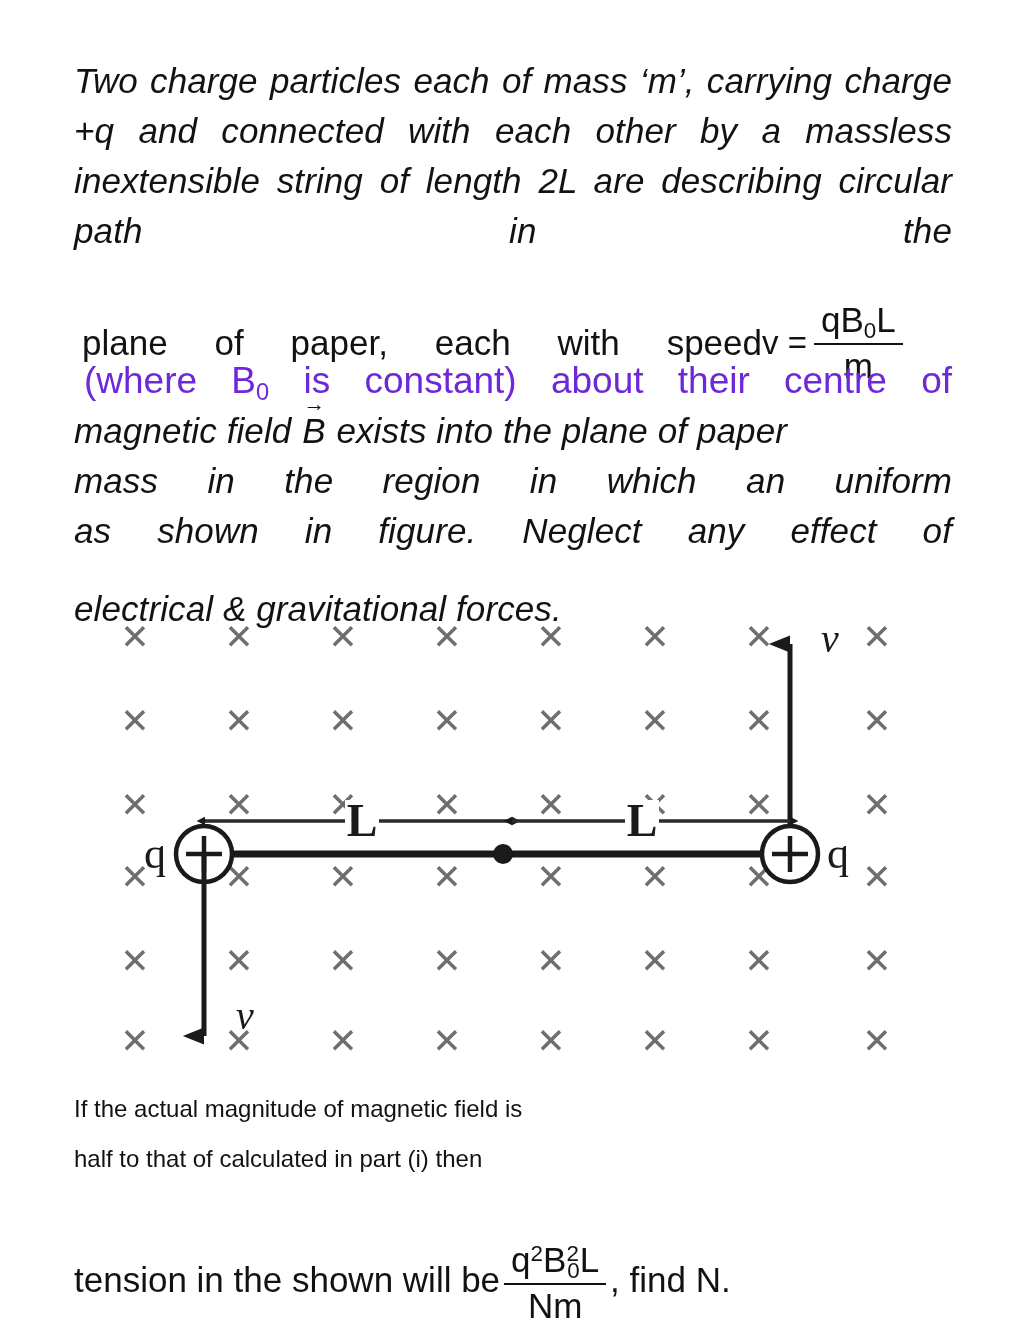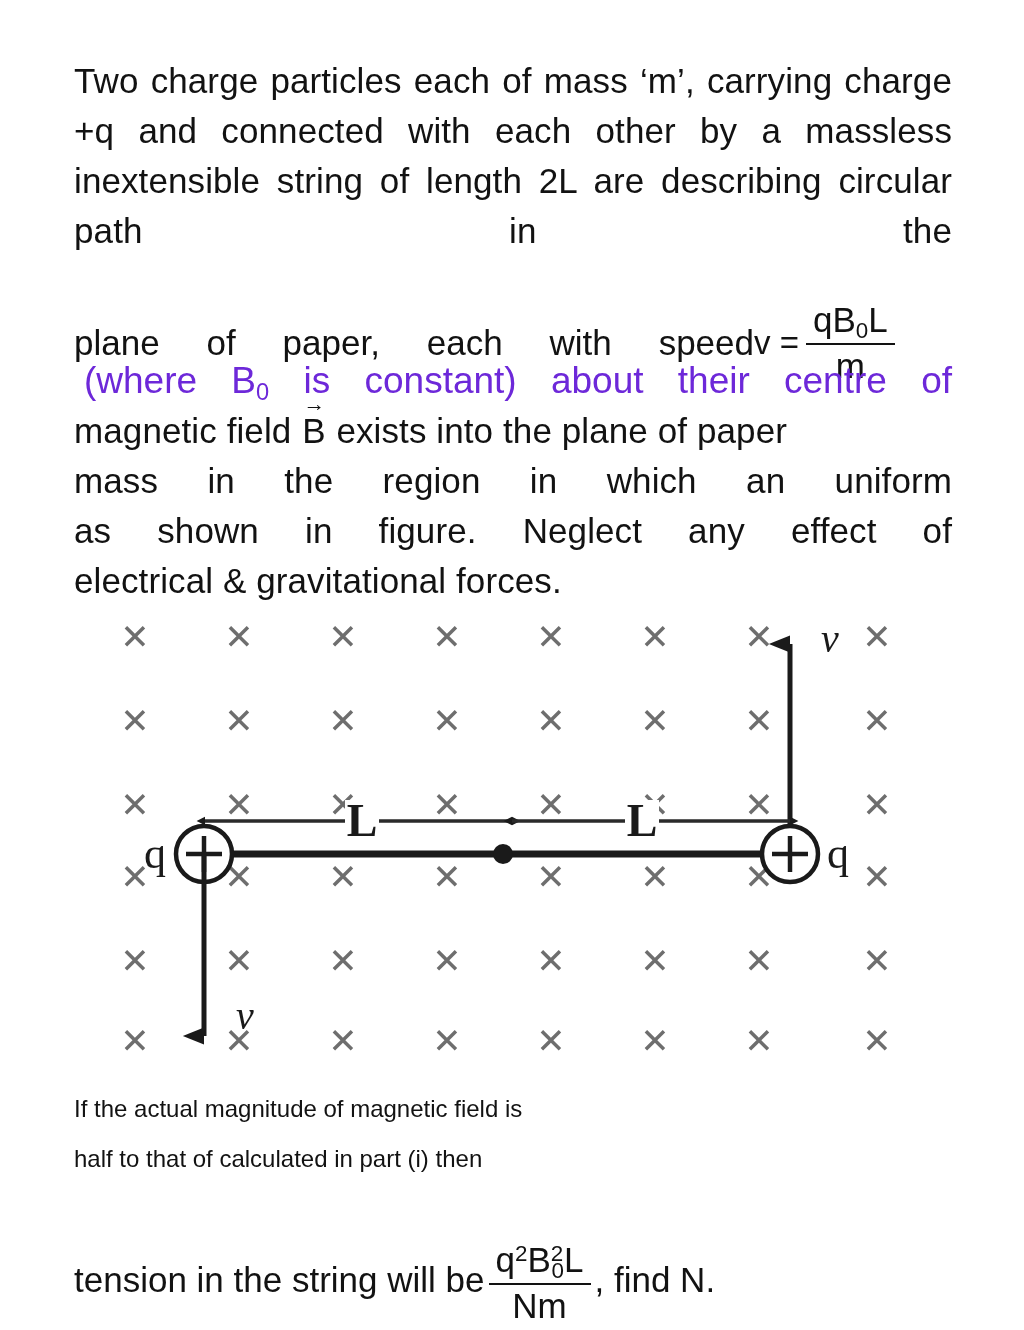--- a/index.html
+++ b/index.html
@@ -27,22 +27,23 @@
   .qtext {
     position: absolute;
     left: 74px;
     width: 878px;
     font-size: 35px;
     line-height: 50px;
     text-align: justify;
     text-align-last: justify;
     color: #121212;
     letter-spacing: 0.1px;
-  }
-  .qtext.noj { text-align: left; text-align-last: left; }
+    font-style: italic;
+  }
+  .qtext.noj { text-align: left; text-align-last: left; margin-top: 28px; }
 
   #para1 { top: 56px; }
   #para3 { top: 406px; }
 
   .sub { font-size: 0.64em; vertical-align: -0.28em; }
   .sup { font-size: 0.64em; vertical-align: 0.50em; }
 
   
   .vec {
     position: relative;
@@ -69,20 +70,21 @@
     font-size: 35px;
     color: #121212;
     white-space: nowrap;
   }
   .speedline .lead {
     display: inline-block;
     width: 680px;
     text-align: justify;
     text-align-last: justify;
     vertical-align: middle;
+    margin-left: 8px;
   }
   .wherline {
     position: absolute;
     left: 84px;
     top: 356px;
     width: 868px;
     font-size: 37px;
     line-height: 50px;
     text-align: justify;
     text-align-last: justify;
@@ -272,18 +274,18 @@
         <text x="236" y="425" font-family="'Liberation Serif', serif" font-style="italic" font-size="40" fill="#1a1a1a">v</text>
       </g>
     </svg>
   </div>
 
   <div id="para4">
     <div>If the actual magnitude of magnetic field is</div>
     <div>half to that of calculated in part (i) then</div>
   </div>
 
-  <div class="tensionline"><span>tension in the string will be</span><span class="frac">
+  <div class="tensionline"><span>tension in the shown will be</span><span class="frac">
       <span class="num"><span>q</span><span class="sup">2</span><span>B</span><span class="sup">2</span><span class="sub" style="margin-left:-0.52em;">0</span><span>L</span></span>
       <span class="den">Nm</span>
     </span><span>, find N.</span></div>
 
 </div>
 
 </body></html>

